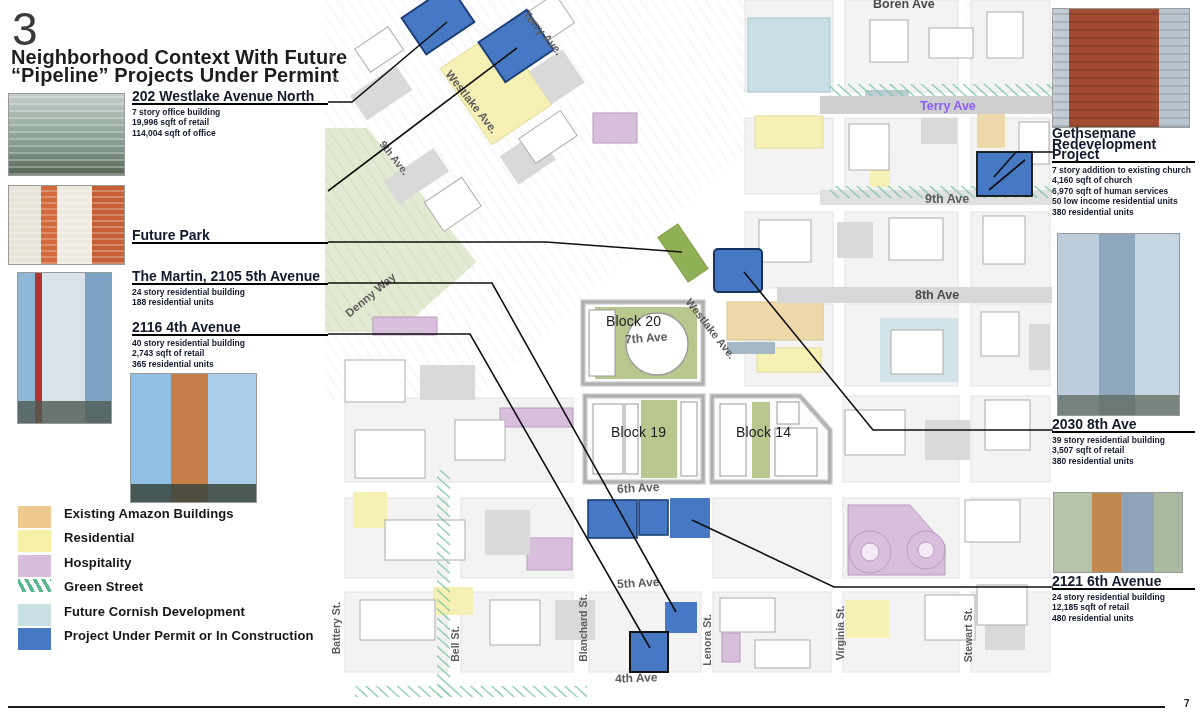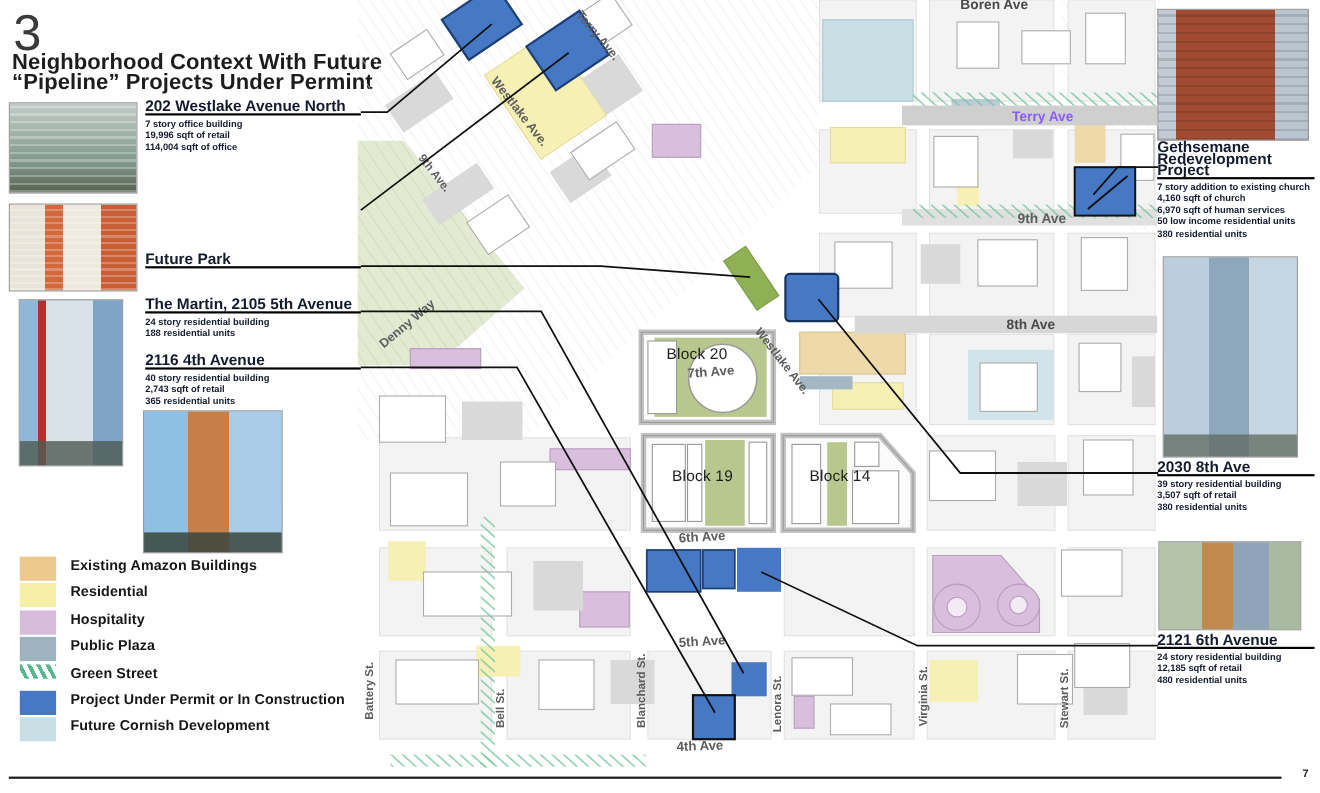--- a/index.html
+++ b/index.html
@@ -124,34 +124,30 @@
       </div>
     <div class="lrow">
       <div class="sw" style="background: rgb(245, 240, 166);"></div>
       <div class="lab">Residential</div>
       </div>
     <div class="lrow">
       <div class="sw" style="background: rgb(216, 188, 219);"></div>
       <div class="lab">Hospitality</div>
       </div>
     <div class="lrow">
-      <div class="sw" style="background: rgb(157, 179, 191);"></div>
-      <div class="lab">Public Plaza</div>
-      </div>
-    <div class="lrow">
       <div class="sw sw-hatch"></div>
       <div class="lab">Green Street</div>
       </div>
     <div class="lrow">
+      <div class="sw" style="background: rgb(201, 223, 230);"></div>
+      <div class="lab">Future Cornish Development</div>
+      </div>
+    <div class="lrow">
       <div class="sw" style="background: rgb(70, 120, 196);"></div>
       <div class="lab">Project Under Permit or In Construction</div>
-      </div>
-    <div class="lrow">
-      <div class="sw" style="background: rgb(201, 223, 230);"></div>
-      <div class="lab">Future Cornish Development</div>
       </div>
   </div>
 
   <div class="map">
     <svg width="730" height="700" viewBox="0 0 730 700">
       <defs>
         <pattern id="ghatch" width="7" height="7" patternUnits="userSpaceOnUse" patternTransform="rotate(-48)">
           <line x1="0" y1="0" x2="0" y2="7" stroke="#79c7a0" stroke-width="2.4"></line>
         </pattern>
         <pattern id="contour" width="9" height="9" patternUnits="userSpaceOnUse" patternTransform="rotate(-34)">

